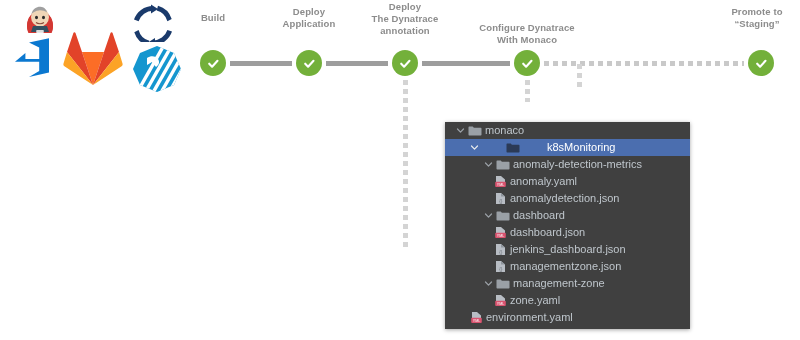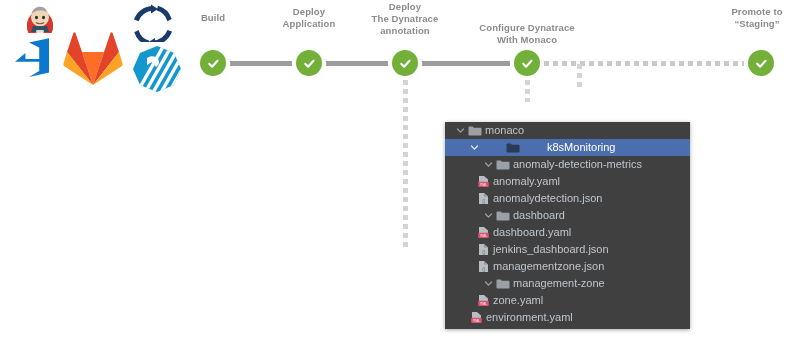--- a/index.html
+++ b/index.html
@@ -121,21 +121,21 @@
     align-items: center;
     justify-content: center;
   }
   .row .ic svg { display: block; }
   .row .lbl { line-height: 17px; }
 
   
   .ind0 { padding-left: 10px; }
   .ind1 { padding-left: 24px; }
   .ind2 { padding-left: 38px; text-align: center; }
-  .ind3 { padding-left: 31px; }
+  .ind3 { padding-left: 48px; }
 </style>
 </head>
 <body>
 
 <div id="canvas">
 
   <div class="logo" style="left:19px;top:2px;width:42px;height:42px;">
     <svg width="42" height="42" viewBox="0 0 42 42">
       <ellipse cx="21" cy="24" rx="13" ry="15" fill="#d33833"></ellipse>
       <path d="M8 24c0-9 6-15 13-15s13 6 13 15c0 3-1 6-3 8H11c-2-2-3-5-3-8z" fill="#d33833"></path>
@@ -342,21 +342,21 @@
     </div>
 
     <div class="row ind3">
       <span class="ic">
         <svg width="13" height="13" viewBox="0 0 13 13">
             <path d="M2 1h5l4 3.6V7H2z" fill="#b8bdc4"></path>
             <rect x="1.2" y="6.8" width="10.6" height="5.2" rx="1" fill="#d9536f"></rect>
             <text x="6.5" y="10.9" font-size="3.6" fill="#ffffff" text-anchor="middle" font-family="Liberation Sans, sans-serif">YML</text>
           </svg>
       </span>
-      <span class="lbl">dashboard.yaml</span>
+      <span class="lbl">dashboard.json</span>
     </div>
 
     <div class="row ind3">
       <span class="ic">
         <svg width="13" height="13" viewBox="0 0 13 13">
             <path d="M2 1h5l4 3.6V12H2z" fill="#b8bdc4"></path>
             <path d="M7 1l4 3.6H7z" fill="#8f959c"></path>
             <text x="6.8" y="10.5" font-size="4.6" fill="#6a7078" text-anchor="middle" font-family="Liberation Sans, sans-serif">{}</text>
           </svg>
       </span>

